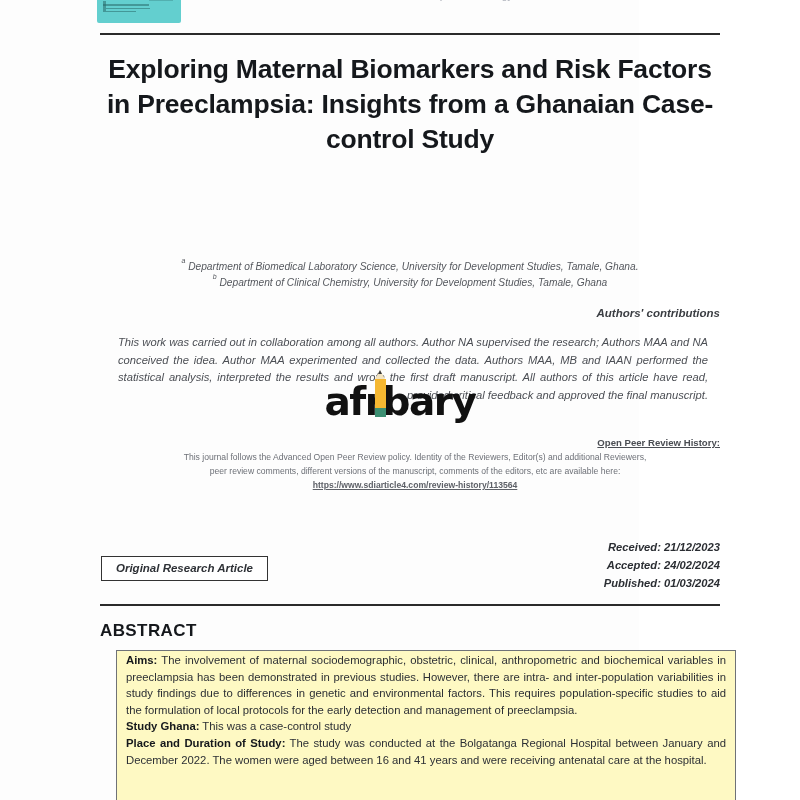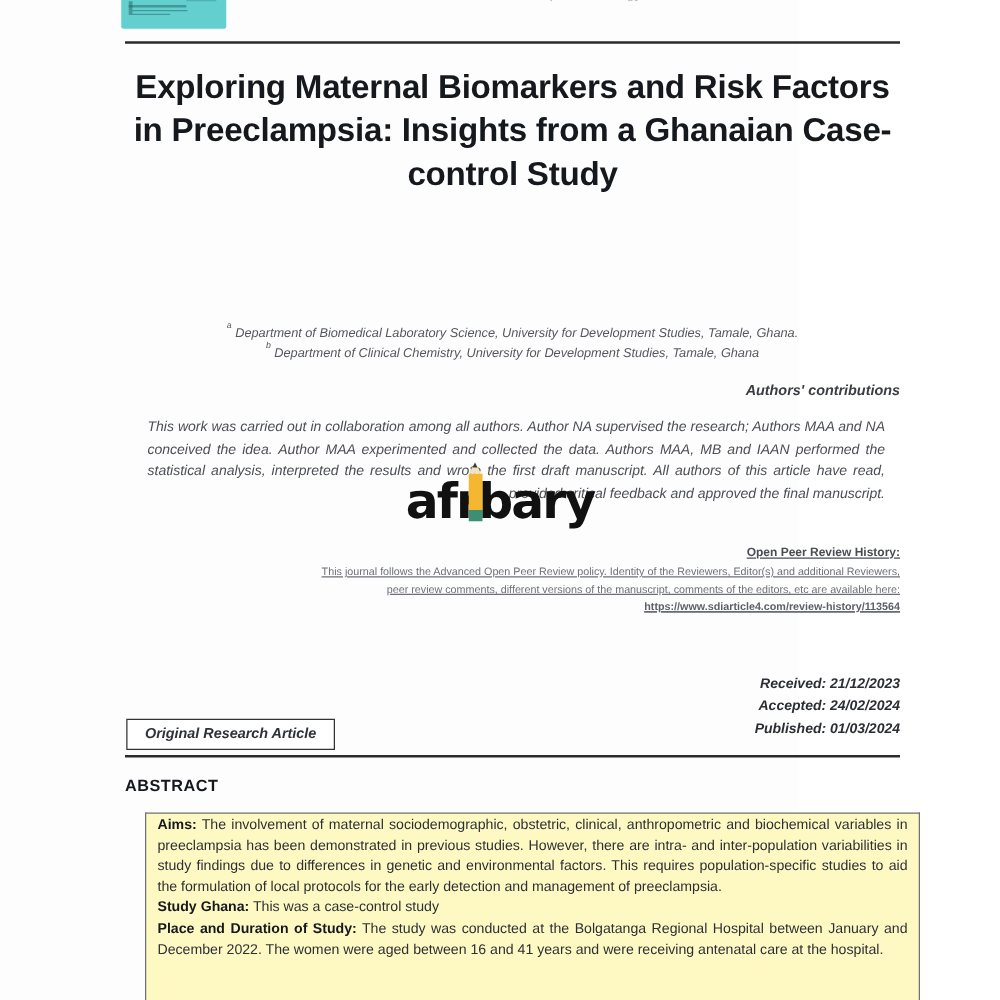--- a/index.html
+++ b/index.html
@@ -188,65 +188,63 @@
     font-size: 9.6px;
     font-weight: bold;
     color: #4a4d53;
     text-decoration: underline;
   }
   .prh-body {
     position: absolute;
     left: 110px;
     top: 451px;
     width: 610px;
-    text-align: right;
+    text-align: center;
     font-size: 8.6px;
     line-height: 1.6;
     color: #6d7077;
-    text-decoration: underline;
   }
   .prh-body .url {
     text-decoration: underline;
     color: #5d6067;
     font-weight: bold;
   }
 
   
   .article-type {
     position: absolute;
     left: 101px;
     top: 556px;
     border: 1.4px solid #333;
     padding: 5px 14px 6px 14px;
     font-size: 11.5px;
     font-style: italic;
     font-weight: bold;
     color: #2e3136;
     background: #fff;
-    margin-top: 19px;
   }
   .dates {
     position: absolute;
     left: 420px;
     top: 538px;
     width: 300px;
     text-align: right;
     font-size: 11.2px;
     font-style: italic;
     font-weight: bold;
     line-height: 1.62;
     color: #2b2e33;
   }
 
   
   .abstract-label {
     position: absolute;
     left: 100px;
     top: 621px;
-    font-size: 13px;
+    font-size: 17px;
     font-weight: bold;
     letter-spacing: .4px;
     color: #15181c;
   }
   .abstract-box {
     position: absolute;
     left: 116px;
     top: 650px;
     width: 620px;
     height: 150px;

